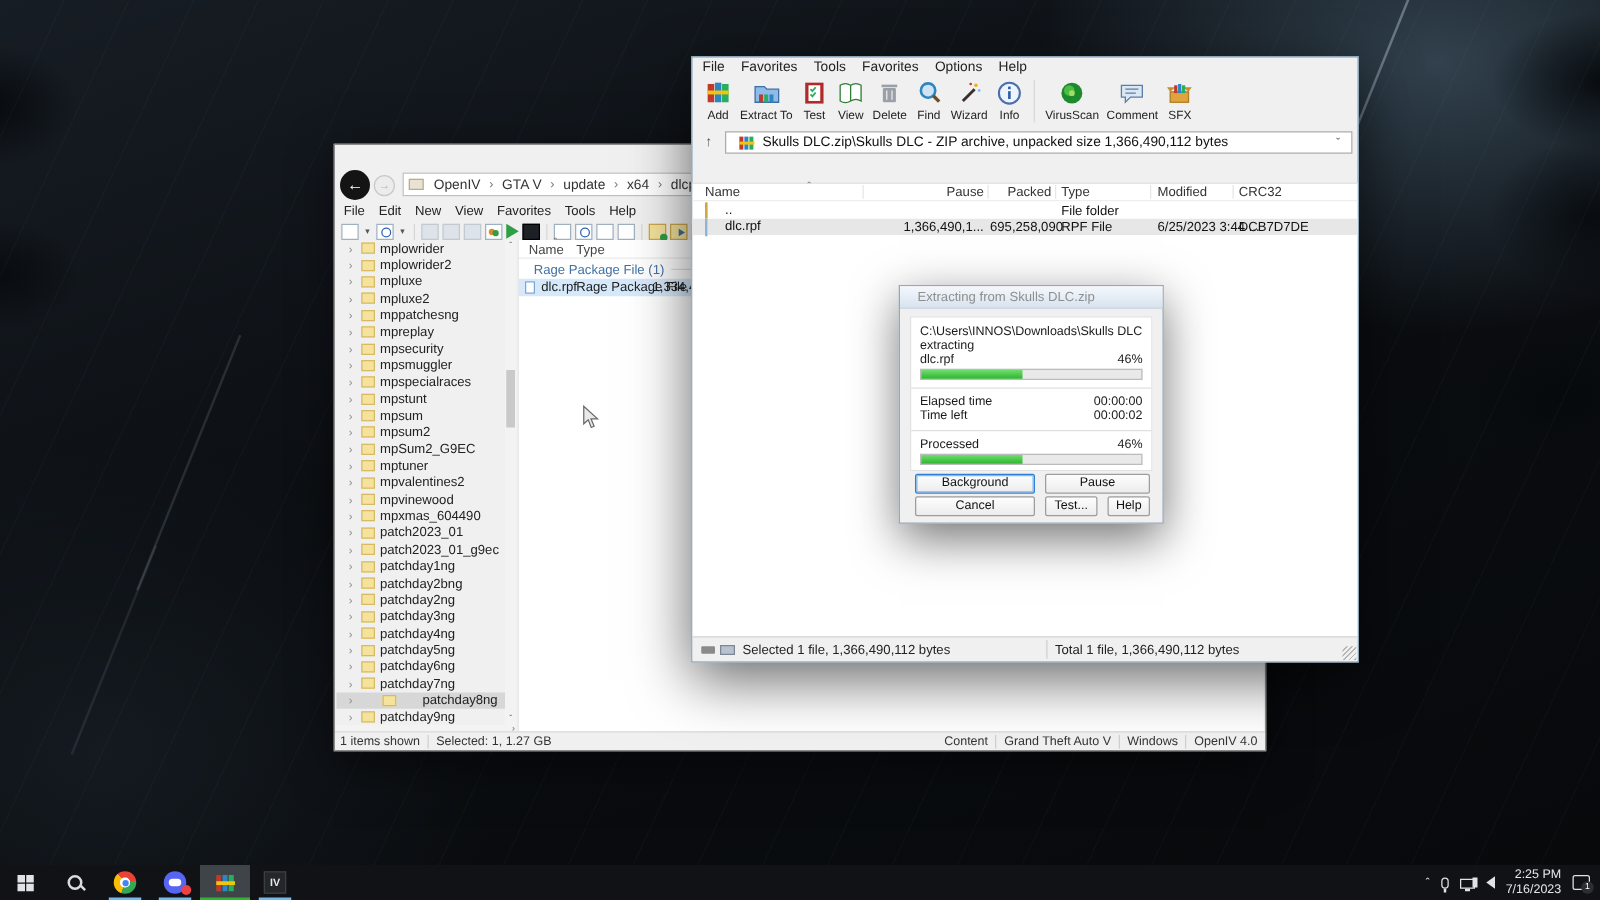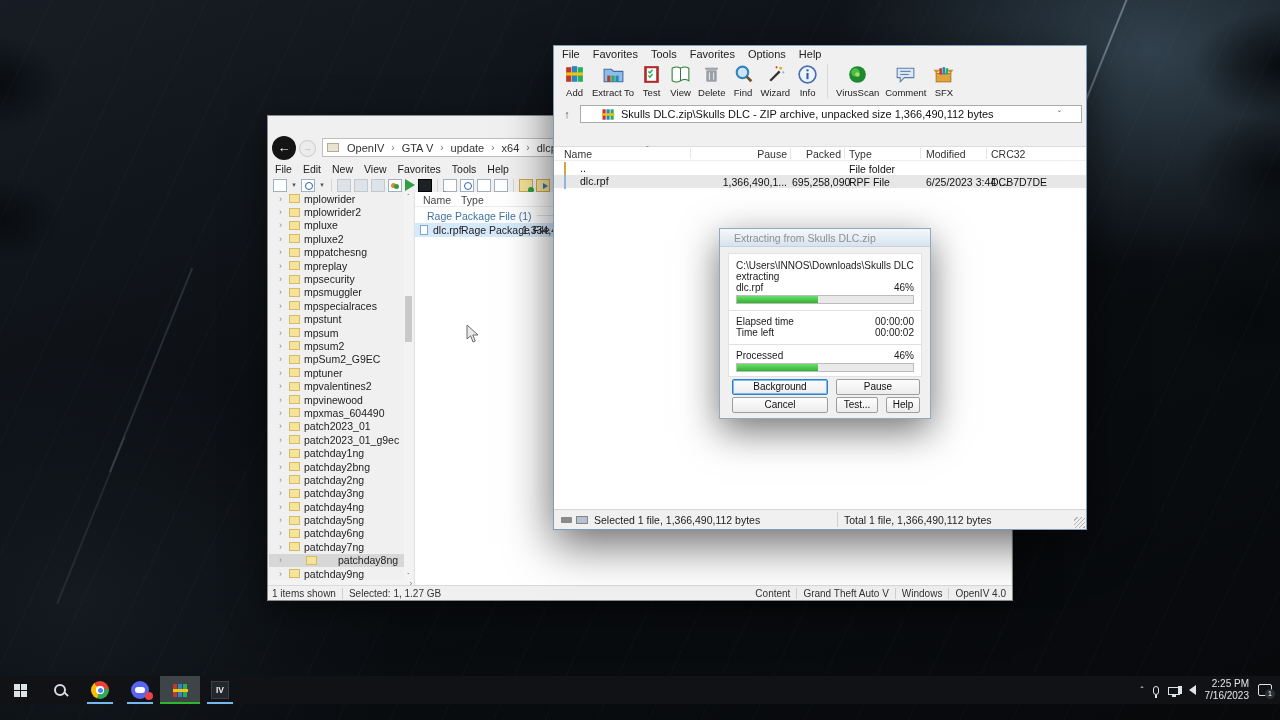--- a/index.html
+++ b/index.html
@@ -116,21 +116,21 @@
   .wc .max { width:8px; height:8px; border:1px solid #333; }
   .wr-menu { height:15px; display:flex; gap:13px; padding-left:8px; font-size:11px; color:#222; align-items:center; }
   .wr-toolbar { height:42px; display:flex; align-items:flex-start; padding:1px 0 0 6px; }
   .wr-tb { display:flex; flex-direction:column; align-items:center; padding:1px 3px; }
   .wr-tb svg { width:23px; height:23px; }
   .wr-tb .lbl { font-size:9.5px; color:#222; margin-top:1px; white-space:nowrap; }
   .wr-tbsep { width:1px; height:34px; background:#d8d8d8; margin:2px 5px 0 5px; }
   .wr-address { height:22px; display:flex; align-items:center; padding:0 4px; }
   .wr-up { width:18px; height:17px; text-align:center; font-size:11px; color:#555; line-height:17px; }
   .wr-combo { flex:1; height:18px; background:#fff; border:1px solid #ababab; margin-left:4px;
-    display:flex; align-items:center; padding:0 20px; overflow:hidden; }
+    display:flex; align-items:center; padding:0 9px; overflow:hidden; }
   .wr-combo .a-text { font-size:11px; color:#111; margin-left:5px; white-space:nowrap; overflow:hidden; flex:1; }
   .wr-combo .chev { font-size:9px; color:#555; margin-left:4px; }
   .wr-combo .rar-books { transform:scale(.8); }
   .wr-list { position:absolute; left:0; right:0; top:100px; bottom:20px; background:#fff; border-top:1px solid #dcdcdc; }
   .wr-lh { position:absolute; left:0; top:0; right:0; height:14px; font-size:10.5px; color:#333; border-bottom:1px solid #eee; }
   .col-name { position:absolute; left:10px; top:1px; }
   .col-size { position:absolute; left:140px; width:93px; text-align:right; top:1px; }
   .col-packed { position:absolute; left:238px; width:49px; text-align:right; top:1px; }
   .col-type { position:absolute; left:295px; top:1px; }
   .col-mod { position:absolute; left:372px; top:1px; }
@@ -172,21 +172,21 @@
   .btn-background { left:12px; top:150px; width:96px; border:1px solid #2f7fd6; box-shadow:0 0 0 1px #7db8ec inset; }
   .btn-pause { left:116px; top:150px; width:84px; }
   .btn-cancel { left:12px; top:168px; width:96px; }
   .btn-mode { left:116px; top:168px; width:42px; }
   .btn-help { left:166px; top:168px; width:34px; }
 
   
   #cursor { position:absolute; left:466px; top:324px; z-index:50; }
 
   
-  #taskbar { position:absolute; left:0; right:0; bottom:16px; height:28px; background:#101216; z-index:60;
+  #taskbar { position:absolute; left:0; right:0; bottom:0; height:28px; background:#101216; z-index:60;
     display:flex; align-items:stretch; }
   .tb-btn { width:40px; display:flex; align-items:center; justify-content:center; position:relative; }
   .tb-btn.active { background:#3f4449; }
   .underline { position:absolute; left:7px; right:7px; bottom:0; height:2px; background:#76b9ed; }
   .underline.green { left:0; right:0; background:#2fb52f; }
   .win-logo { width:13px; height:13px; display:grid; grid-template-columns:6px 6px; grid-template-rows:6px 6px; gap:1px; }
   .win-logo i { background:#dfe3e8; }
   .mag { width:12px; height:12px; border:2px solid #d8dce0; border-radius:50%; position:relative; }
   .mag::after { content:""; position:absolute; width:6px; height:2px; background:#d8dce0; transform:rotate(45deg); right:-5px; bottom:-1px; }
   .chrome-ico { width:18px; height:18px; border-radius:50%;

